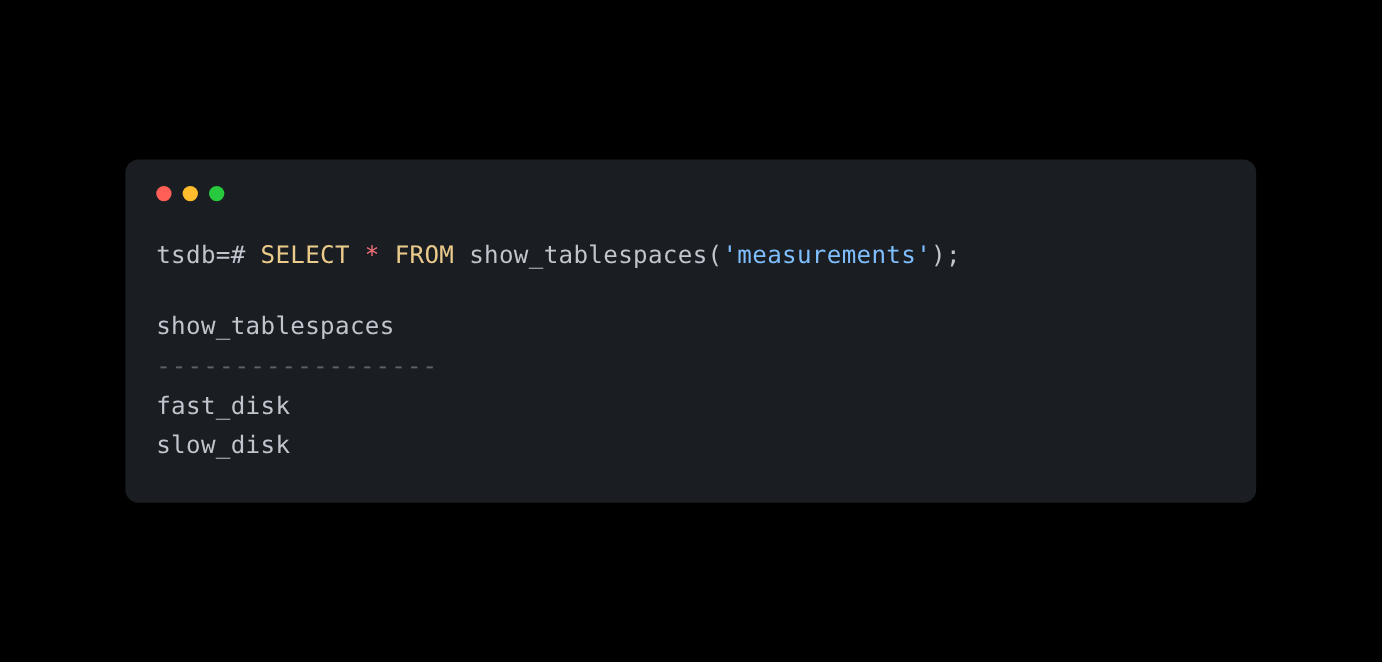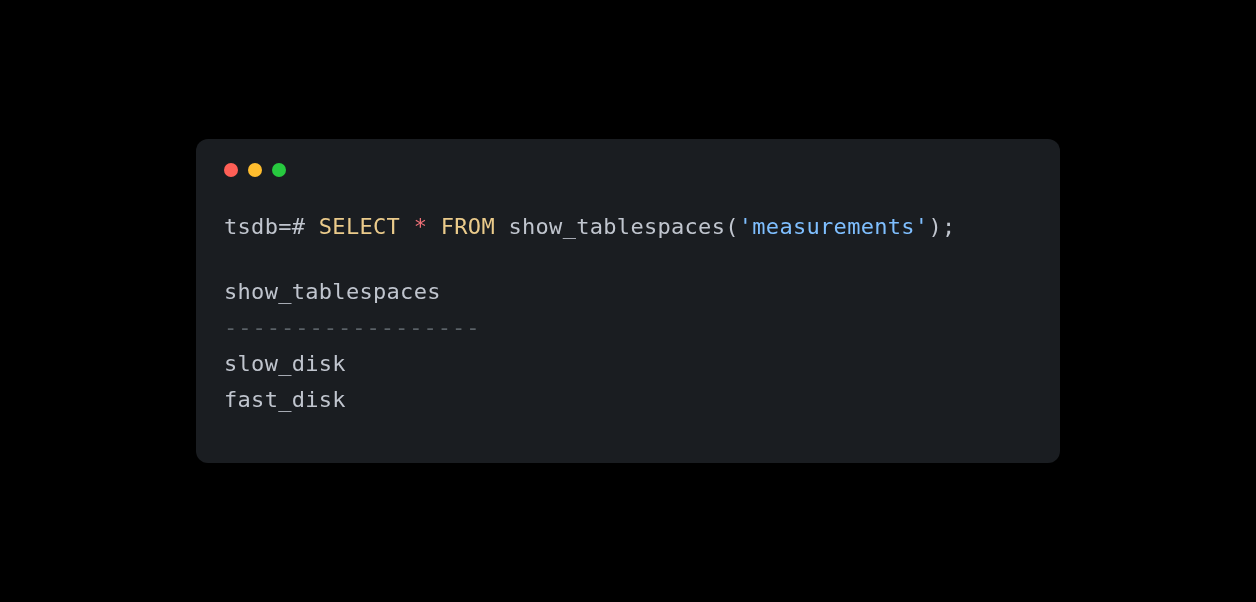--- a/index.html
+++ b/index.html
@@ -14,22 +14,22 @@
       height: 602px;
       display: flex;
       align-items: center;
       justify-content: center;
       font-family: 'Menlo', 'Monaco', 'Consolas', monospace;
     }
     
     .terminal-window {
       background: #1a1d21;
       border-radius: 12px;
-      width: 864px;
-      padding: 24px 28px 44px 28px;
+      width: 1028px;
+      padding: 24px 28px 32px 28px;
     }
     
     .traffic-lights {
       display: flex;
       gap: 10px;
       margin-bottom: 32px;
     }
     
     .traffic-light {
       width: 14px;
@@ -113,16 +113,16 @@
     <div class="traffic-light red"></div>
     <div class="traffic-light yellow"></div>
     <div class="traffic-light green"></div>
   </div>
 
   <div class="terminal-content">
     <div class="query-line"><span class="prompt">tsdb=# </span><span class="keyword">SELECT</span><span> </span><span class="operator">*</span><span> </span><span class="keyword">FROM</span><span> </span><span class="function">show_tablespaces</span><span class="punct">(</span><span class="string">'</span><span class="string">measurements</span><span class="string">'</span><span class="punct">)</span><span class="punct">;</span></div>
 
     <div class="column-header">show_tablespaces</div>
     <div class="divider">------------------</div>
+    <div class="row-value"> fast_disk</div>
     <div class="row-value"> slow_disk</div>
-    <div class="row-value"> fast_disk</div>
   </div>
 </div>
 
 </body></html>

